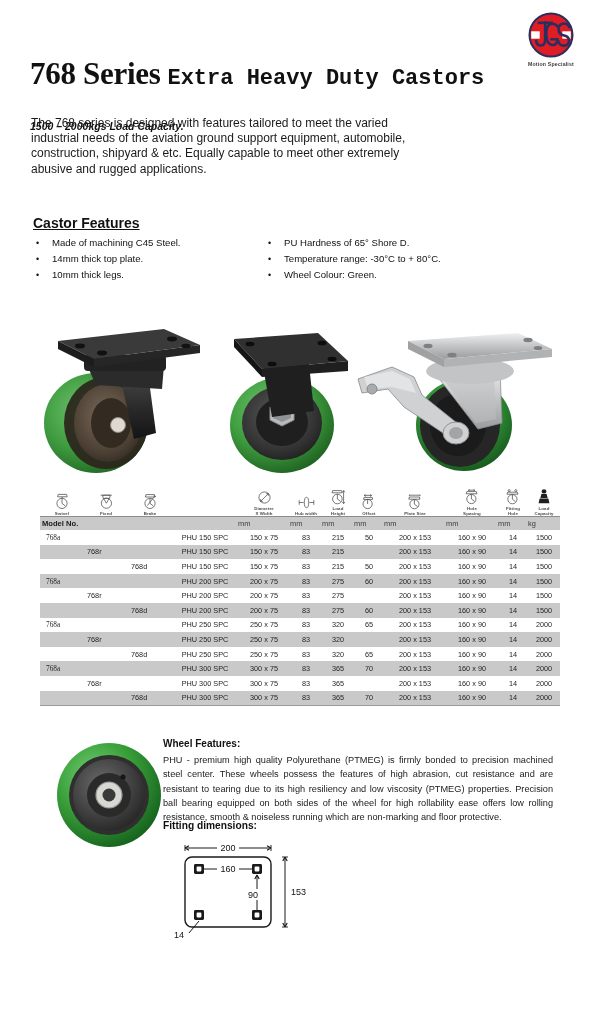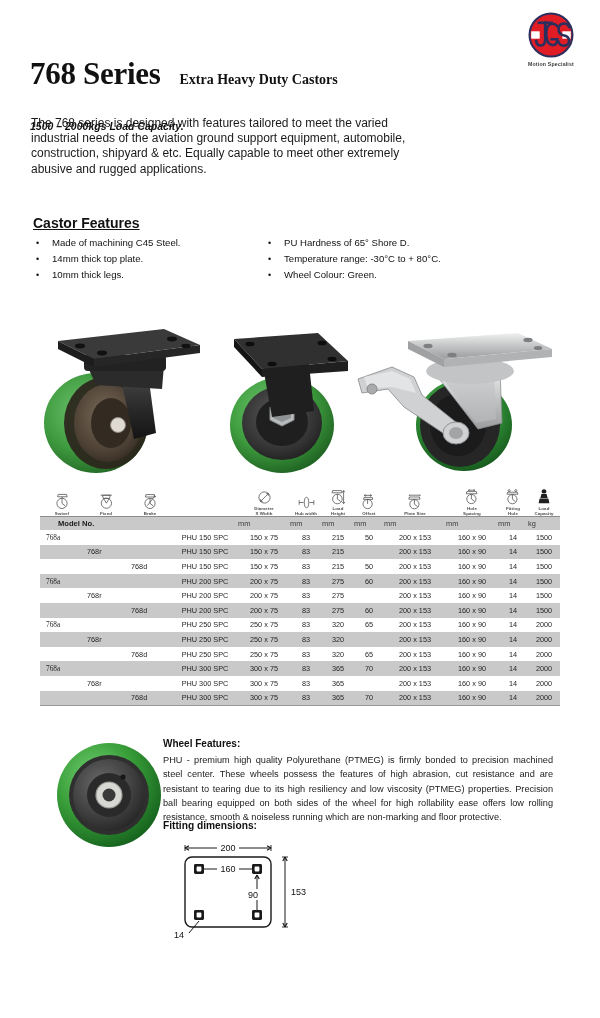--- a/index.html
+++ b/index.html
@@ -54,25 +54,25 @@
     white-space: nowrap;
   }
   .title-main {
     font-family: "Liberation Serif", serif;
     font-weight: bold;
     font-size: 31px;
     letter-spacing: -0.3px;
     line-height: 1;
   }
   .title-sub {
-    font-family: Liberation Serif, serif;
+    font-family: Liberation Mono, monospace;
     font-weight: bold;
-    font-size: 14px;
+    font-size: 22px;
     line-height: 1;
-    margin-left: 19px;
+    margin-left: 7px;
   }
   .subtitle {
     position: absolute;
     top: 92px;
     left: 30px;
     font-family: "Liberation Sans", sans-serif;
     font-weight: bold;
     font-style: italic;
     font-size: 10.5px;
     margin-top: 28px;
@@ -170,21 +170,21 @@
   .unit-row td {
     background: #c9c9c9;
     height: 13px;
     text-align: left;
     font-size: 7.4px;
     color: #3a3a3a;
     border-top: 1px solid #8c8c8c;
   }
   .unit-row td.model-label {
     text-align: left;
-    padding-left: 18px;
+    padding-left: 2px;
     font-weight: bold;
     font-size: 7.6px;
     color: #1a1a1a;
   }
   tr.data td {
     height: 14.6px;
     text-align: center;
     font-size: 7.3px;
     color: #231f20;
   }

